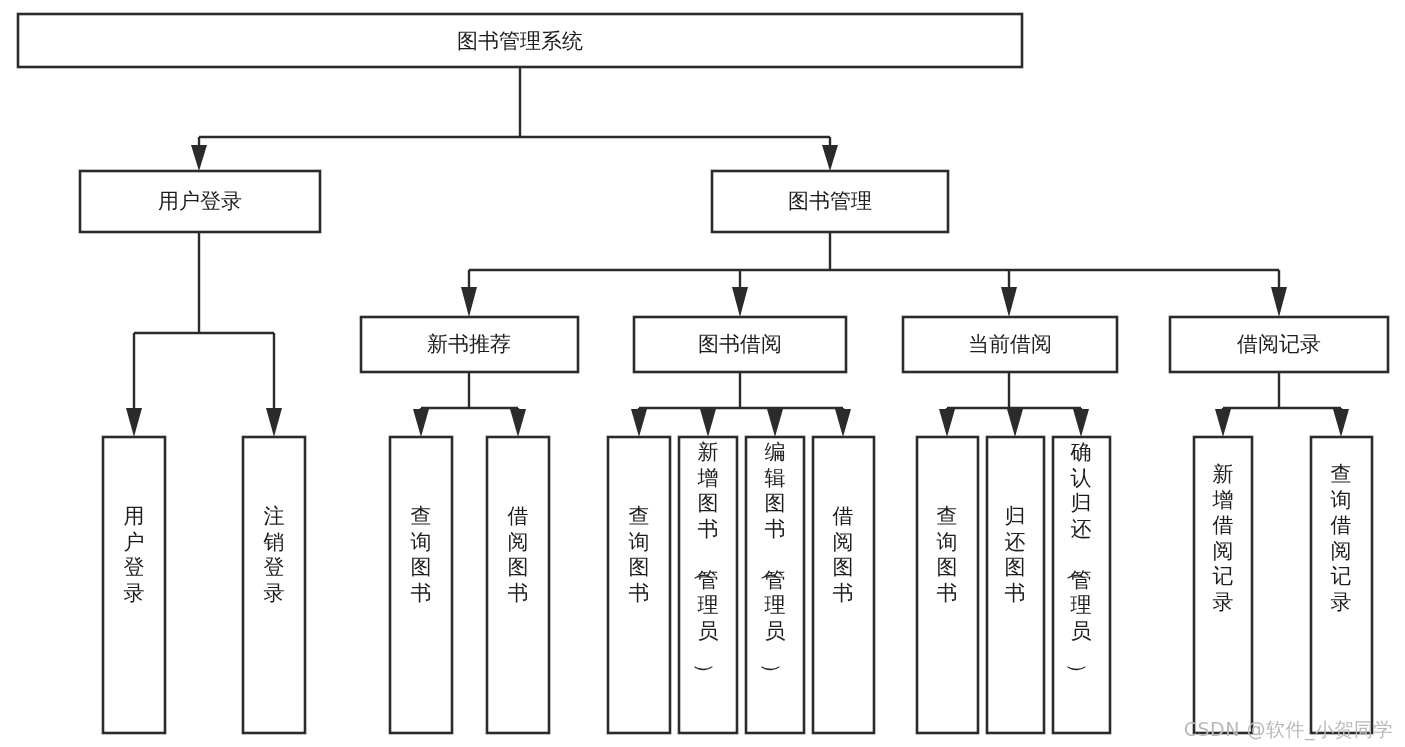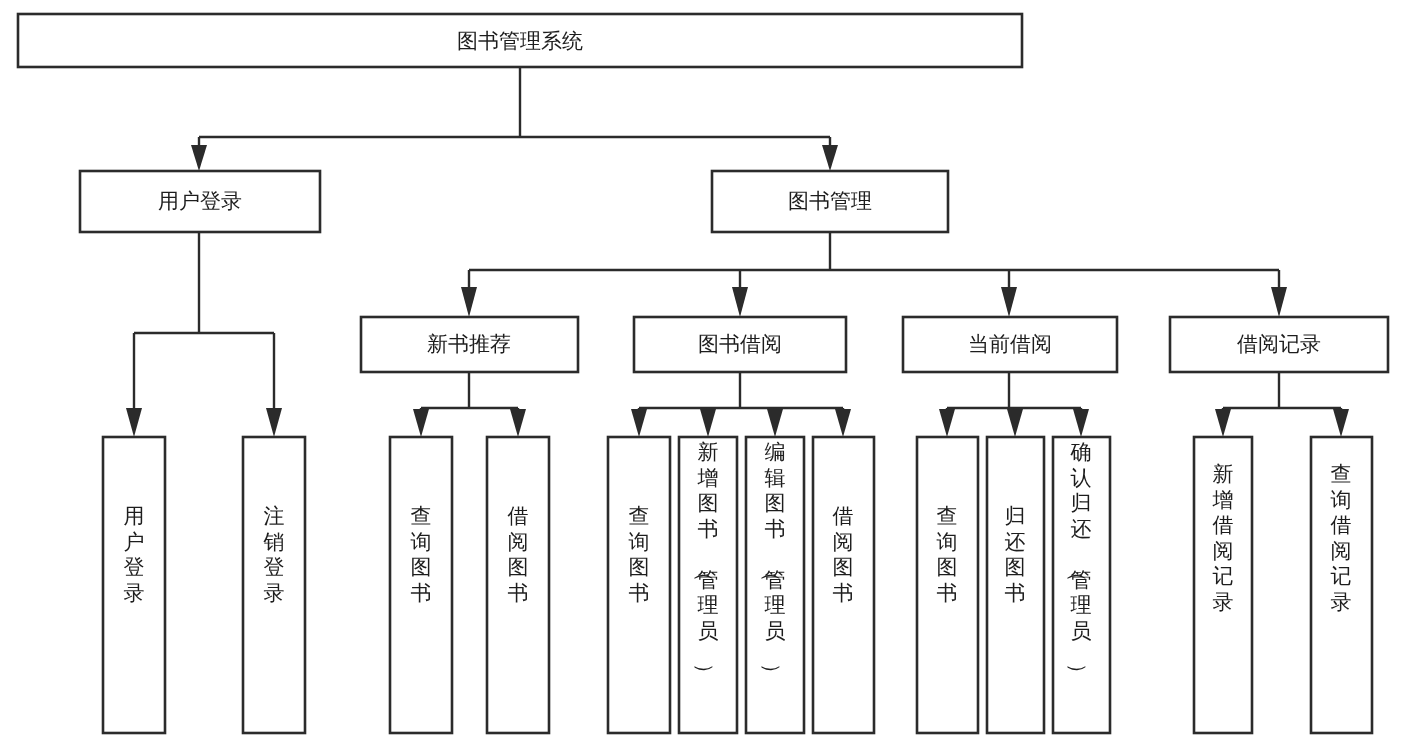--- a/index.html
+++ b/index.html
@@ -239,13 +239,14 @@
         <text class="node-label-v vtext" x="1223" y="481"><tspan x="1223" y="481.0">新</tspan><tspan x="1223" y="506.5">增</tspan><tspan x="1223" y="532.0">借</tspan><tspan x="1223" y="557.5">阅</tspan><tspan x="1223" y="583.0">记</tspan><tspan x="1223" y="608.5">录</tspan></text>
       </g>
 
       <g>
         <rect class="node-rect" x="1311" y="437" width="61" height="296"></rect>
         <text class="node-label-v vtext" x="1341" y="481"><tspan x="1341" y="481.0">查</tspan><tspan x="1341" y="506.5">询</tspan><tspan x="1341" y="532.0">借</tspan><tspan x="1341" y="557.5">阅</tspan><tspan x="1341" y="583.0">记</tspan><tspan x="1341" y="608.5">录</tspan></text>
       </g>
     </g>
   </svg>
 
+  <div class="watermark">CSDN @软件_小贺同学</div>
 </div>
 
 </body></html>

